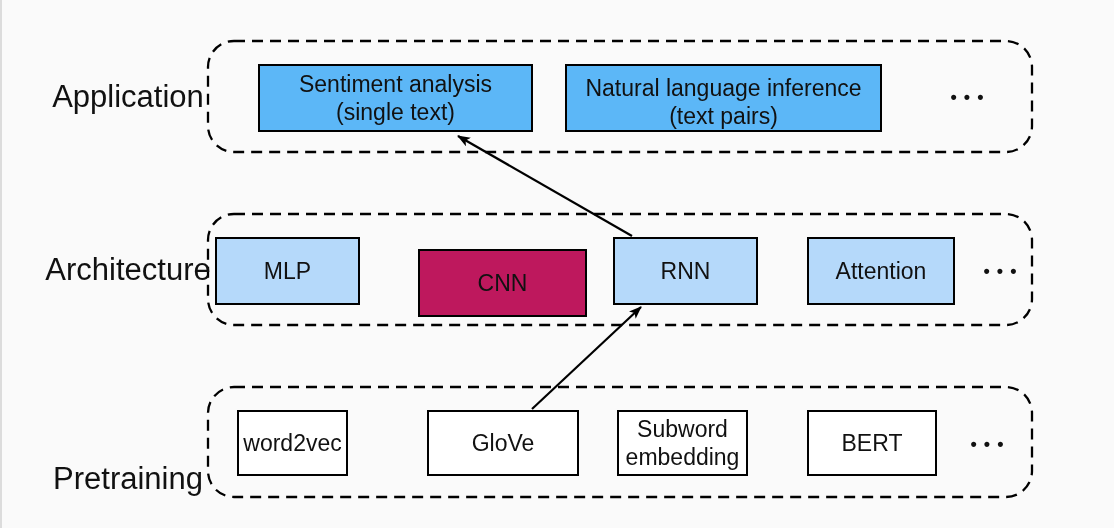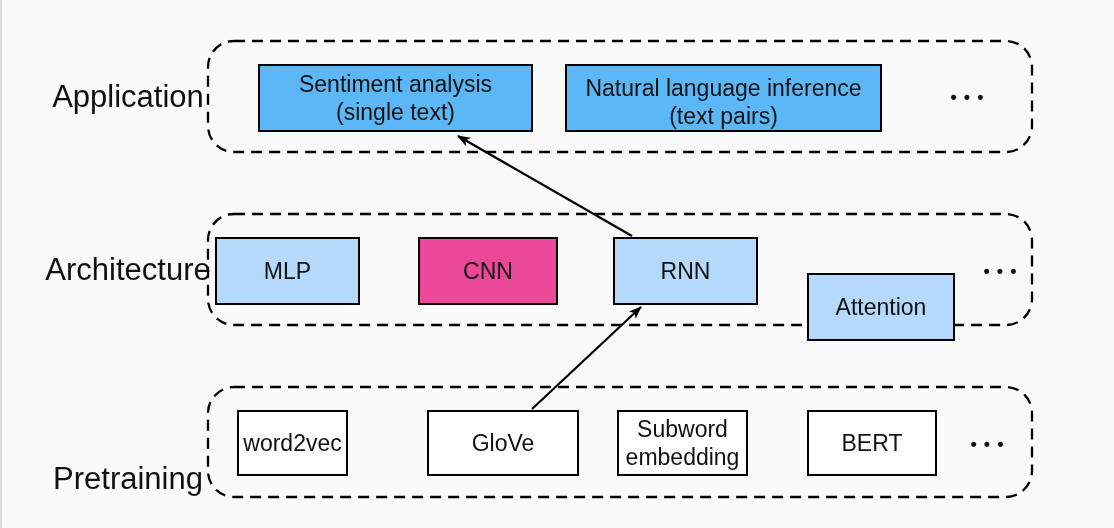--- a/index.html
+++ b/index.html
@@ -65,27 +65,27 @@
 </div>
 <div class="node row1" style="left: 565px; width: 317px; background-color: rgb(92, 183, 247); justify-content: flex-end;">
   <span>Natural language inference</span>
   <span>(text pairs)</span>
 </div>
 <div class="dots" style="left:932px;top:84px;">•••</div>
 
 <div class="node row2" style="left: 215px; width: 145px; background-color: rgb(181, 217, 250);">
   <span>MLP</span>
 </div>
-<div class="node row2" style="left: 418px; width: 140px; background-color: #ec4899;">
+<div class="node row2" style="left: 418px; width: 169px; background-color: #be185d; margin-top: 12px;">
   <span>CNN</span>
 </div>
 <div class="node row2" style="left: 613px; width: 145px; background-color: rgb(181, 217, 250);">
   <span>RNN</span>
 </div>
-<div class="node row2" style="left: 807px; width: 148px; background-color: rgb(181, 217, 250); margin-top: 36px;">
+<div class="node row2" style="left: 807px; width: 148px; background-color: rgb(181, 217, 250);">
   <span>Attention</span>
 </div>
 <div class="dots" style="left:965px;top:258px;">•••</div>
 
 <div class="node row3" style="left: 237px; width: 111px; background-color: rgb(255, 255, 255);">
   <span>word2vec</span>
 </div>
 <div class="node row3" style="left: 427px; width: 152px; background-color: rgb(255, 255, 255);">
   <span>GloVe</span>
 </div>

